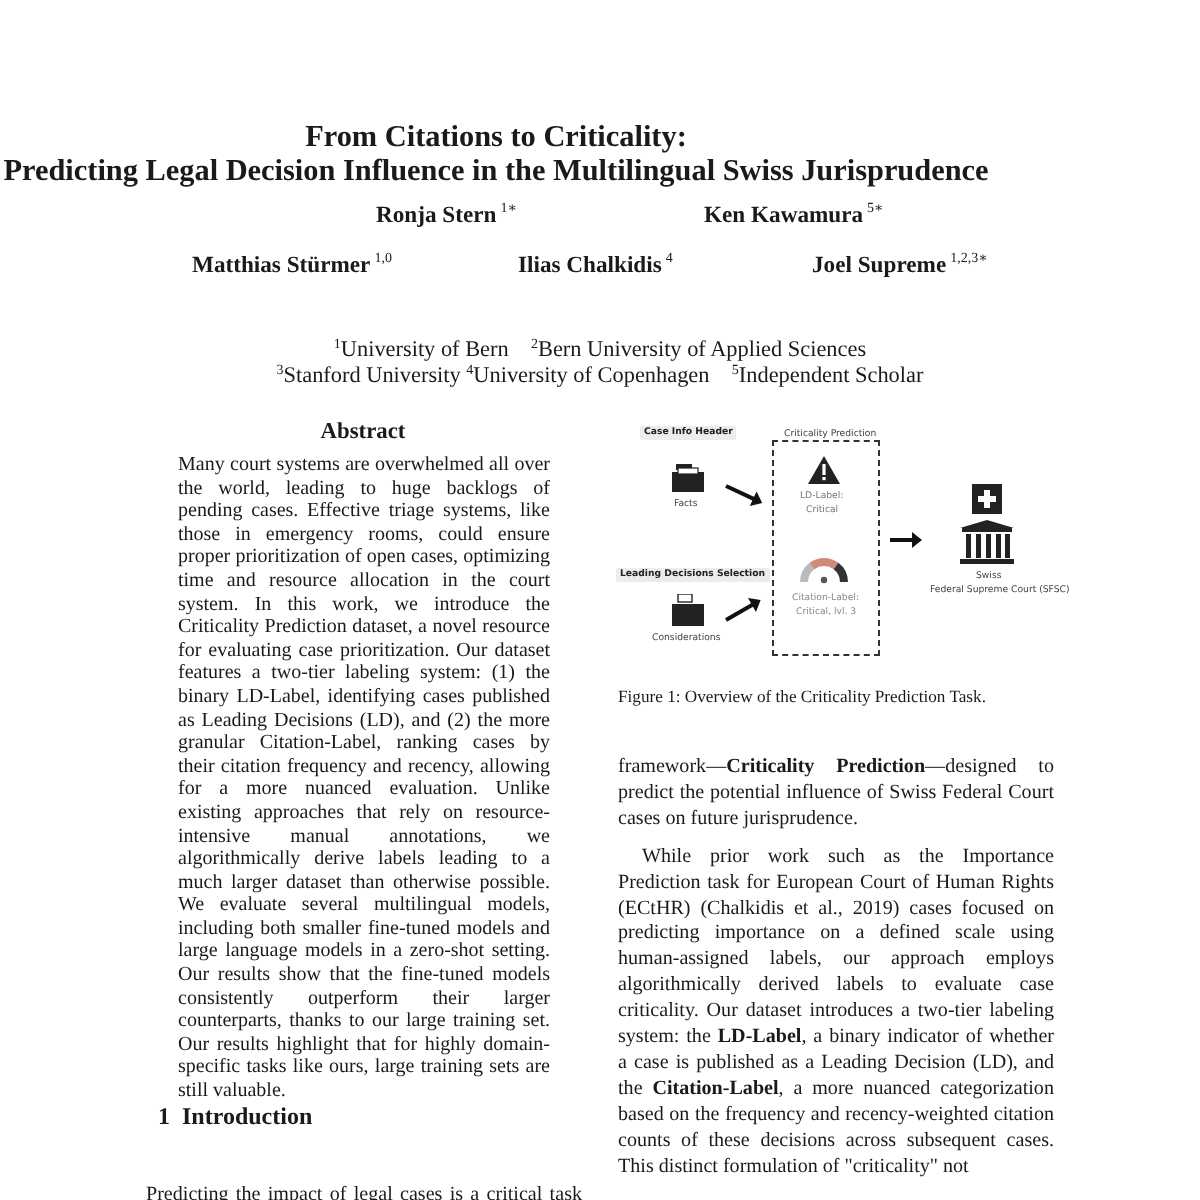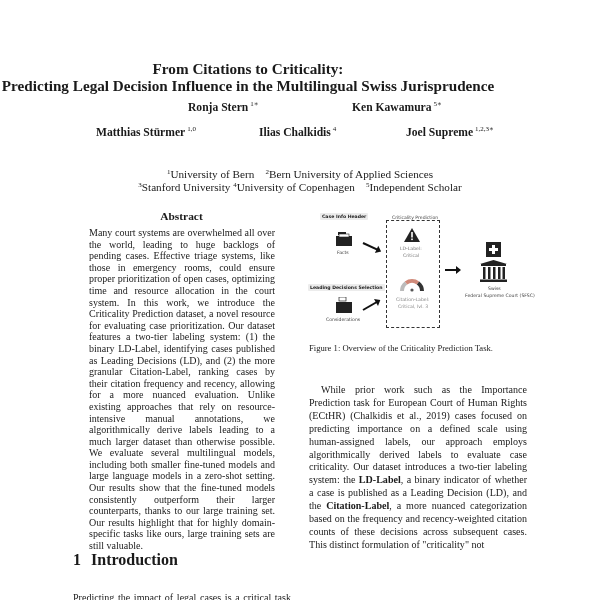--- a/index.html
+++ b/index.html
@@ -6,21 +6,21 @@
   body { width:600px; height:600px; overflow:hidden; position:relative; font-family:"Liberation Serif", "DejaVu Serif", serif; color:#1a1a1a; }
   .abs { position:absolute; }
   .title { left:0; width:496px; text-align:center; font-weight:bold; font-size:15.2px; line-height:18px; }
   .author { font-weight:bold; font-size:11.6px; white-space:nowrap; }
   .author sup { font-weight:normal; font-size:7px; vertical-align:5px; margin-left:2px; }
   .affil { left:0; width:600px; text-align:center; font-size:11.2px; line-height:13px; }
   .affil sup { font-size:7px; vertical-align:4px; }
   .abs-head { left:73px; width:217px; text-align:center; font-weight:bold; font-size:11.4px;font-family:Liberation Serif, serif; }
   .abstract { left:89px; width:186px; font-size:10px; line-height:11.6px; text-align:justify; }
   .abstract p { margin:0; }
-  .sec { left:73px; font-weight:bold; font-size:16px; }
+  .sec { left:73px; font-weight:bold; font-size:12px;text-align:center; }
   .sec .num { display:inline-block; width:18px; }
   .body-left { left:73px; width:218px; font-size:10.05px; line-height:12.9px; text-align:justify;margin-top:20px; }
   .body-right { left:309px; width:218px; font-size:10.05px; line-height:12.9px; text-align:justify; }
   .body-right p, .body-left p { margin:0; }
   .indent { text-indent:12px; }
   .caption { left:309px; width:218px; text-align:left; font-size:8.6px; }
   
   .fig { left:308px; top:210px; width:225px; height:118px; font-family:"DejaVu Sans", sans-serif; }
   .fig .lbl { position:absolute; font-size:4.6px; color:#444; white-space:nowrap; }
   .fig .tag { position:absolute; font-size:4.6px; font-weight:bold; background:#ececec; padding:1px 2px; border-radius:1px; white-space:nowrap; color:#222; }
@@ -115,14 +115,15 @@
     <rect x="18" y="7" width="2.5" height="12" fill="#222"></rect>
     <rect x="22.5" y="7" width="2.5" height="12" fill="#222"></rect>
     <rect x="0" y="19.5" width="27" height="2.5" fill="#222"></rect>
   </svg>
   <span class="lbl" style="left:180px; top:76px;">Swiss</span>
   <span class="lbl" style="left:157px; top:83px;">Federal Supreme Court (SFSC)</span>
 </div>
 <div class="abs caption" style="top:343px;">Figure 1: Overview of the Criticality Prediction Task.</div>
 
 <div class="abs body-right" style="top:378px;">
+  <p><span>framework—</span><b>Criticality Prediction</b><span>—designed to predict the potential influence of Swiss Federal Court cases on future jurisprudence.</span></p>
   <p class="indent" style="margin-top:6px;"><span>While prior work such as the Importance Prediction task for European Court of Human Rights (ECtHR) (Chalkidis et al., 2019) cases focused on predicting importance on a defined scale using human-assigned labels, our approach employs algorithmically derived labels to evaluate case criticality. Our dataset introduces a two-tier labeling system: the </span><b>LD-Label</b><span>, a binary indicator of whether a case is published as a Leading Decision (LD), and the </span><b>Citation-Label</b><span>, a more nuanced categorization based on the frequency and recency-weighted citation counts of these decisions across subsequent cases. This distinct formulation of "criticality" not</span></p>
 </div>
 
 </body></html>

